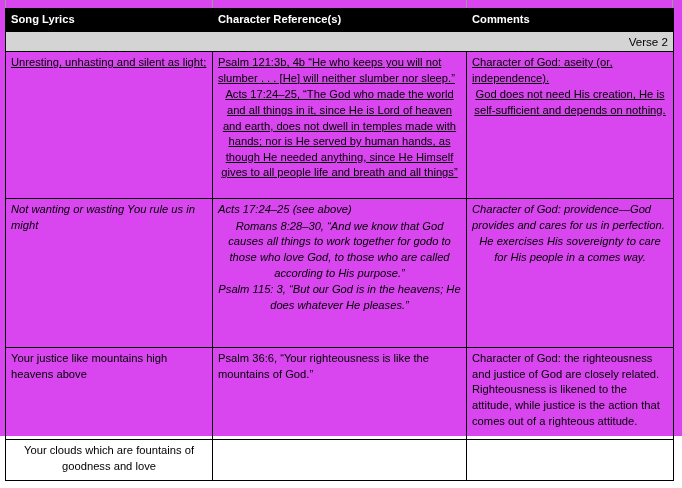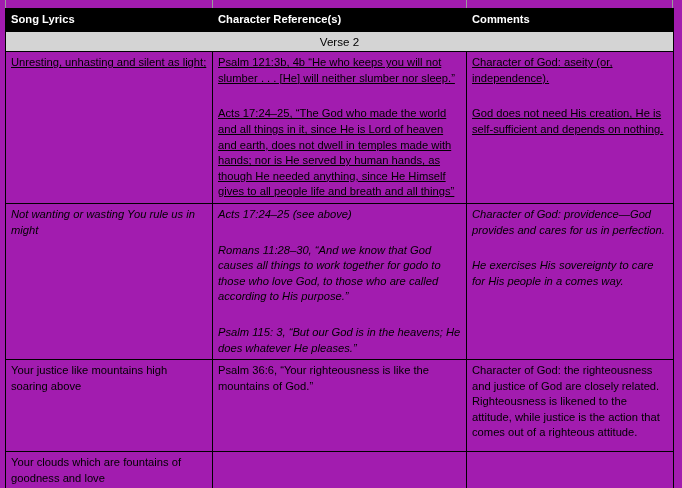--- a/index.html
+++ b/index.html
@@ -11,22 +11,22 @@
     width: 682px;
     height: 488px;
     overflow: hidden;
     font-family: "Liberation Sans", sans-serif;
     color: #000000;
   }
 
   .page {
     position: relative;
     width: 682px;
-    height: 488px;
-    background: #a21caf;
+    height: 436px;
+    background: #d946ef;
     box-sizing: border-box;
   }
 
   
   .top-ticks {
     position: absolute;
     left: 0;
     top: 0;
     width: 682px;
     height: 8px;
@@ -76,35 +76,35 @@
     font-weight: bold;
     text-align: left;
     font-size: 11.6px;
     padding-top: 3px;
     padding-bottom: 3px;
     border-color: #000000;
   }
 
   tr.section-row td {
     background: #d4d4d4;
-    text-align: center;
+    text-align: right;
     font-weight: normal;
     font-size: 11.6px;
     padding-top: 2px;
     padding-bottom: 2px;
   }
 
   .para { margin: 0; }
-  .para + .para { margin-top: 20px; }
+  .para + .para { margin-top: 1px; text-align: center; }
 
   
   tr.r1 td { height: 140px; text-decoration: underline; }
   tr.r2 td { height: 142px; font-style: italic; }
   tr.r3 td { height: 85px; }
-  tr.r4 td { height: 34px; }
+  tr.r4 td { height: 34px; text-align: center; }
 </style>
 </head>
 <body>
 
 <div class="page">
 
   <div class="top-ticks">
     <span class="tick t0"></span>
     <span class="tick t1"></span>
     <span class="tick t2"></span>
@@ -146,32 +146,32 @@
             <p class="para">God does not need His creation, He is self-sufficient and depends on nothing.</p>
           </td>
         </tr>
 
         <tr class="r2">
           <td>
             <p class="para">Not wanting or wasting You rule us in might</p>
           </td>
           <td>
             <p class="para">Acts 17:24–25 (see above)</p>
-            <p class="para">Romans 11:28–30, “And we know that God causes all things to work together for godo to those who love God, to those who are called according to His purpose.”</p>
+            <p class="para">Romans 8:28–30, “And we know that God causes all things to work together for godo to those who love God, to those who are called according to His purpose.”</p>
             <p class="para">Psalm 115: 3, “But our God is in the heavens; He does whatever He pleases.”</p>
           </td>
           <td>
             <p class="para">Character of God: providence—God provides and cares for us in perfection.</p>
             <p class="para">He exercises His sovereignty to care for His people in a comes way.</p>
           </td>
         </tr>
 
         <tr class="r3">
           <td>
-            <p class="para">Your justice like mountains high soaring above</p>
+            <p class="para">Your justice like mountains high heavens above</p>
           </td>
           <td>
             <p class="para">Psalm 36:6, “Your righteousness is like the mountains of God.”</p>
           </td>
           <td>
             <p class="para">Character of God: the righteousness and justice of God are closely related. Righteousness is likened to the attitude, while justice is the action that comes out of a righteous attitude.</p>
           </td>
         </tr>
 
         <tr class="r4">

